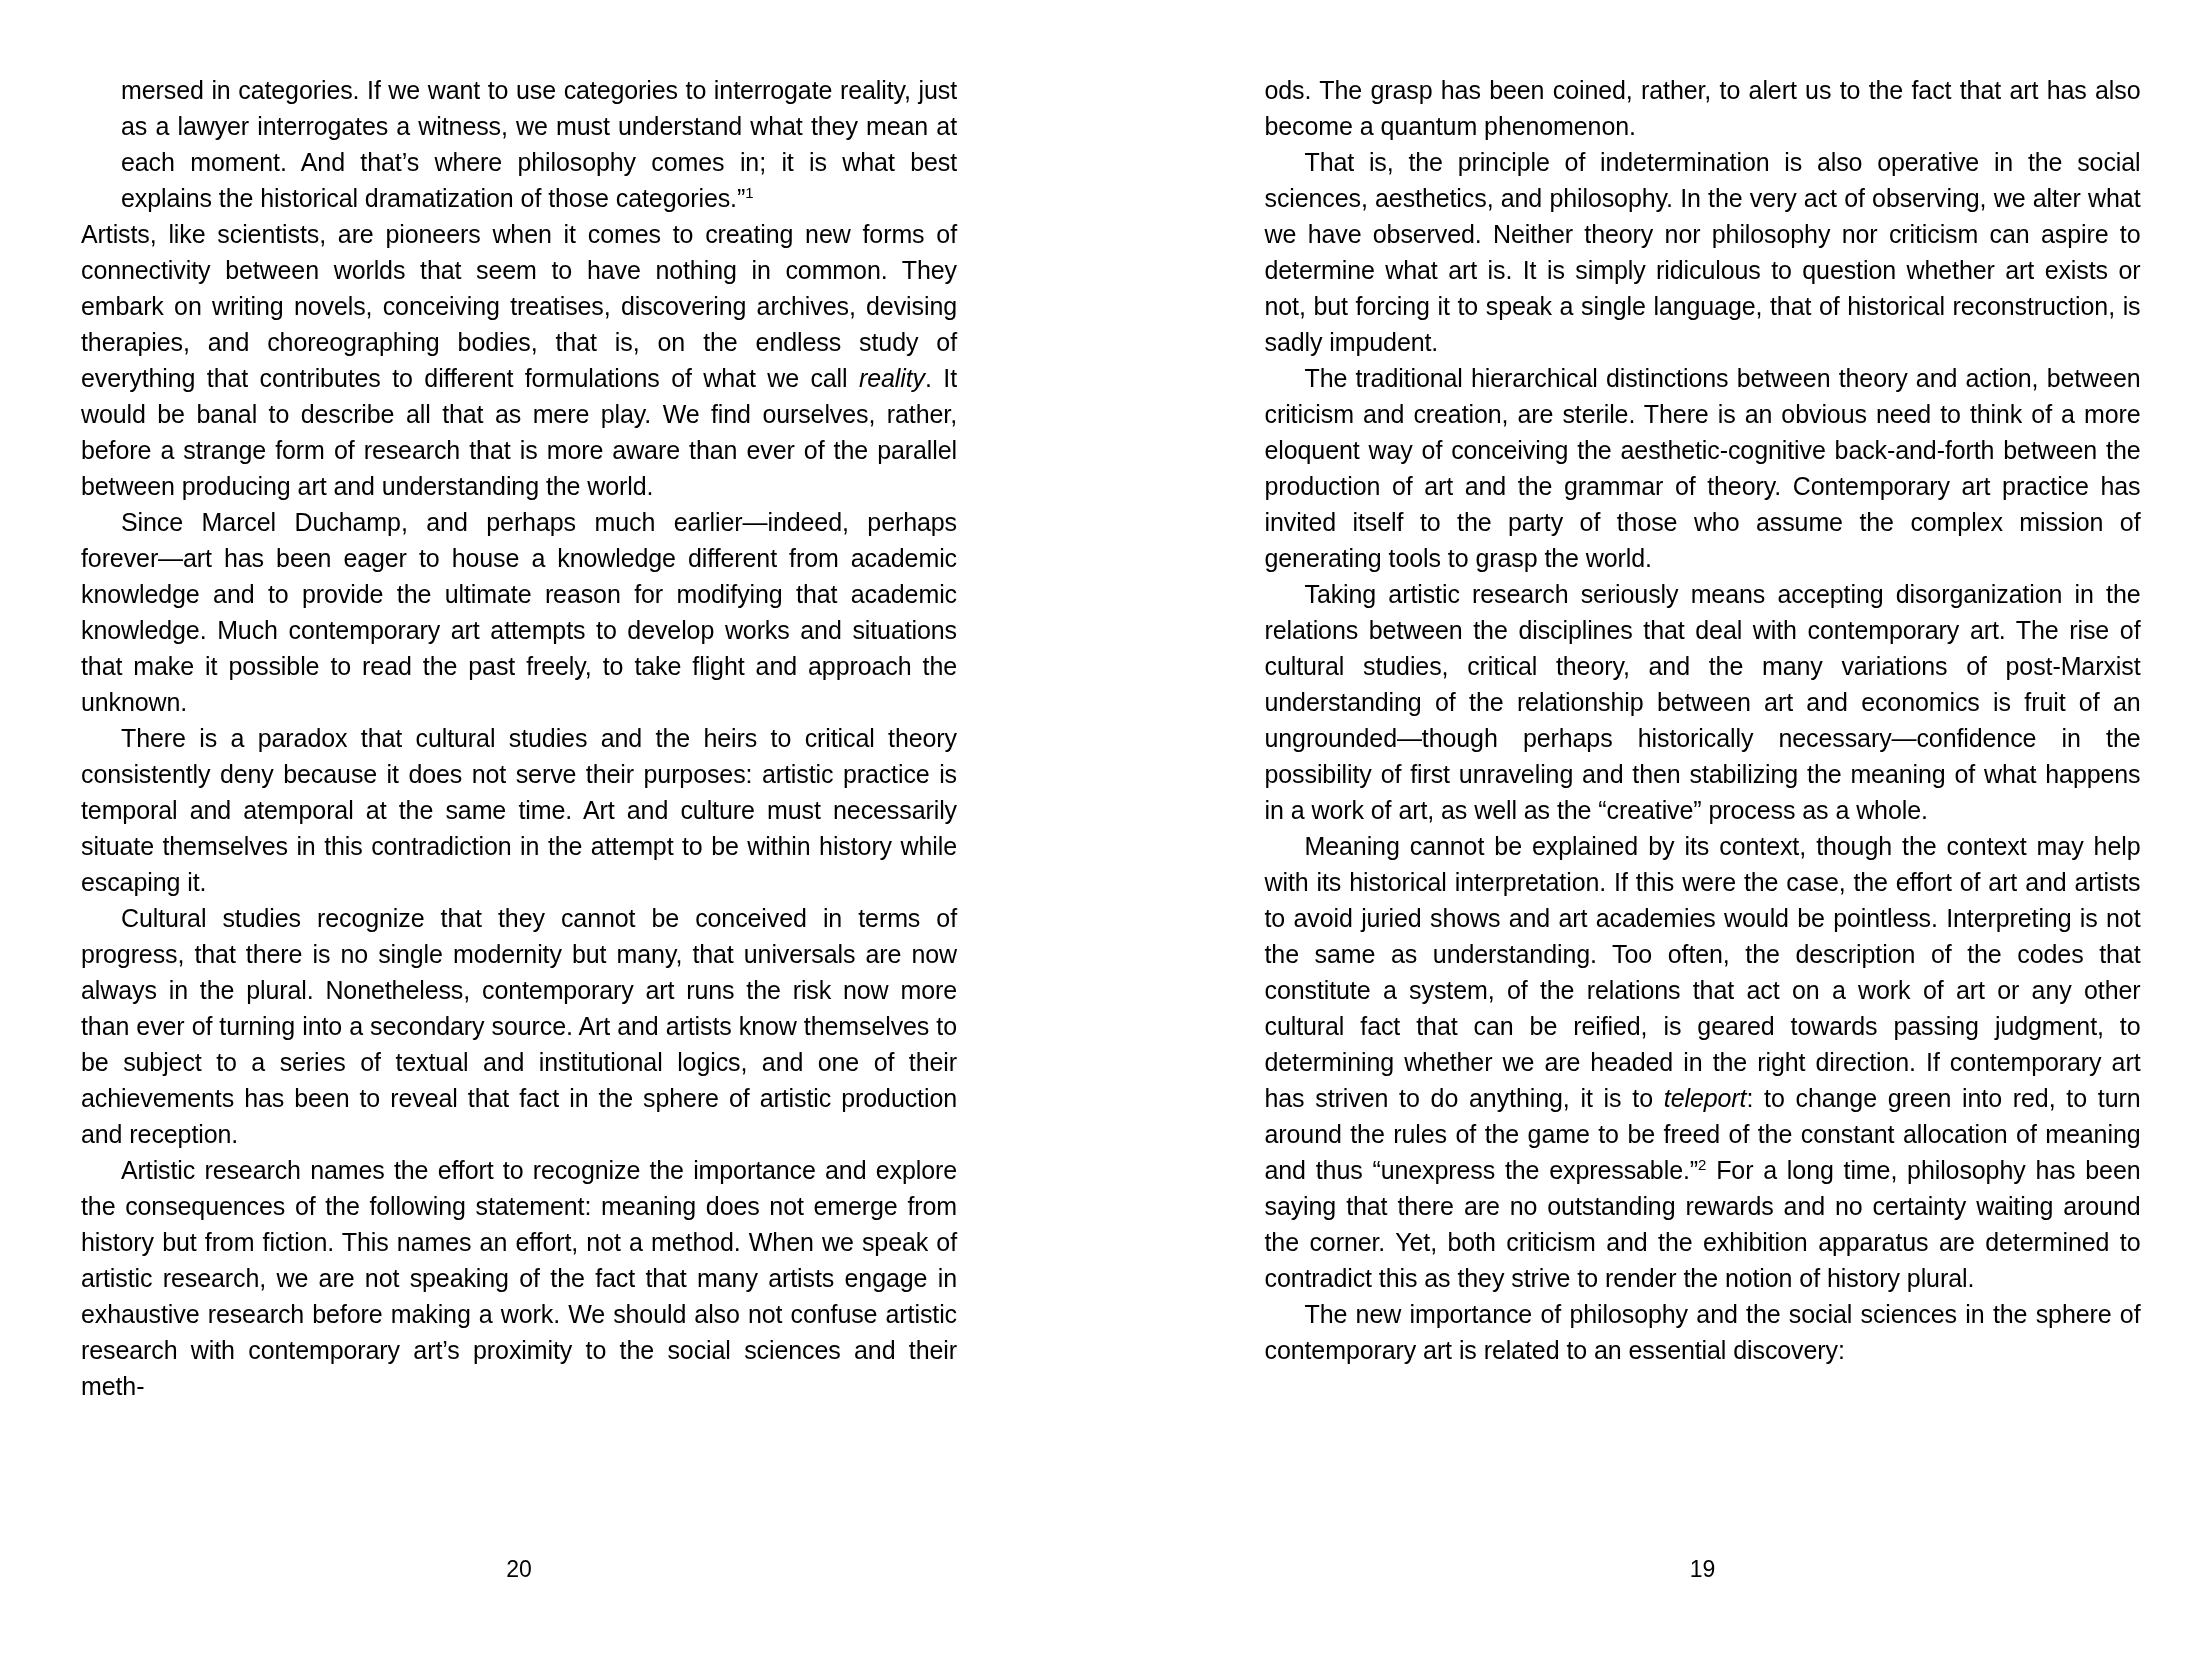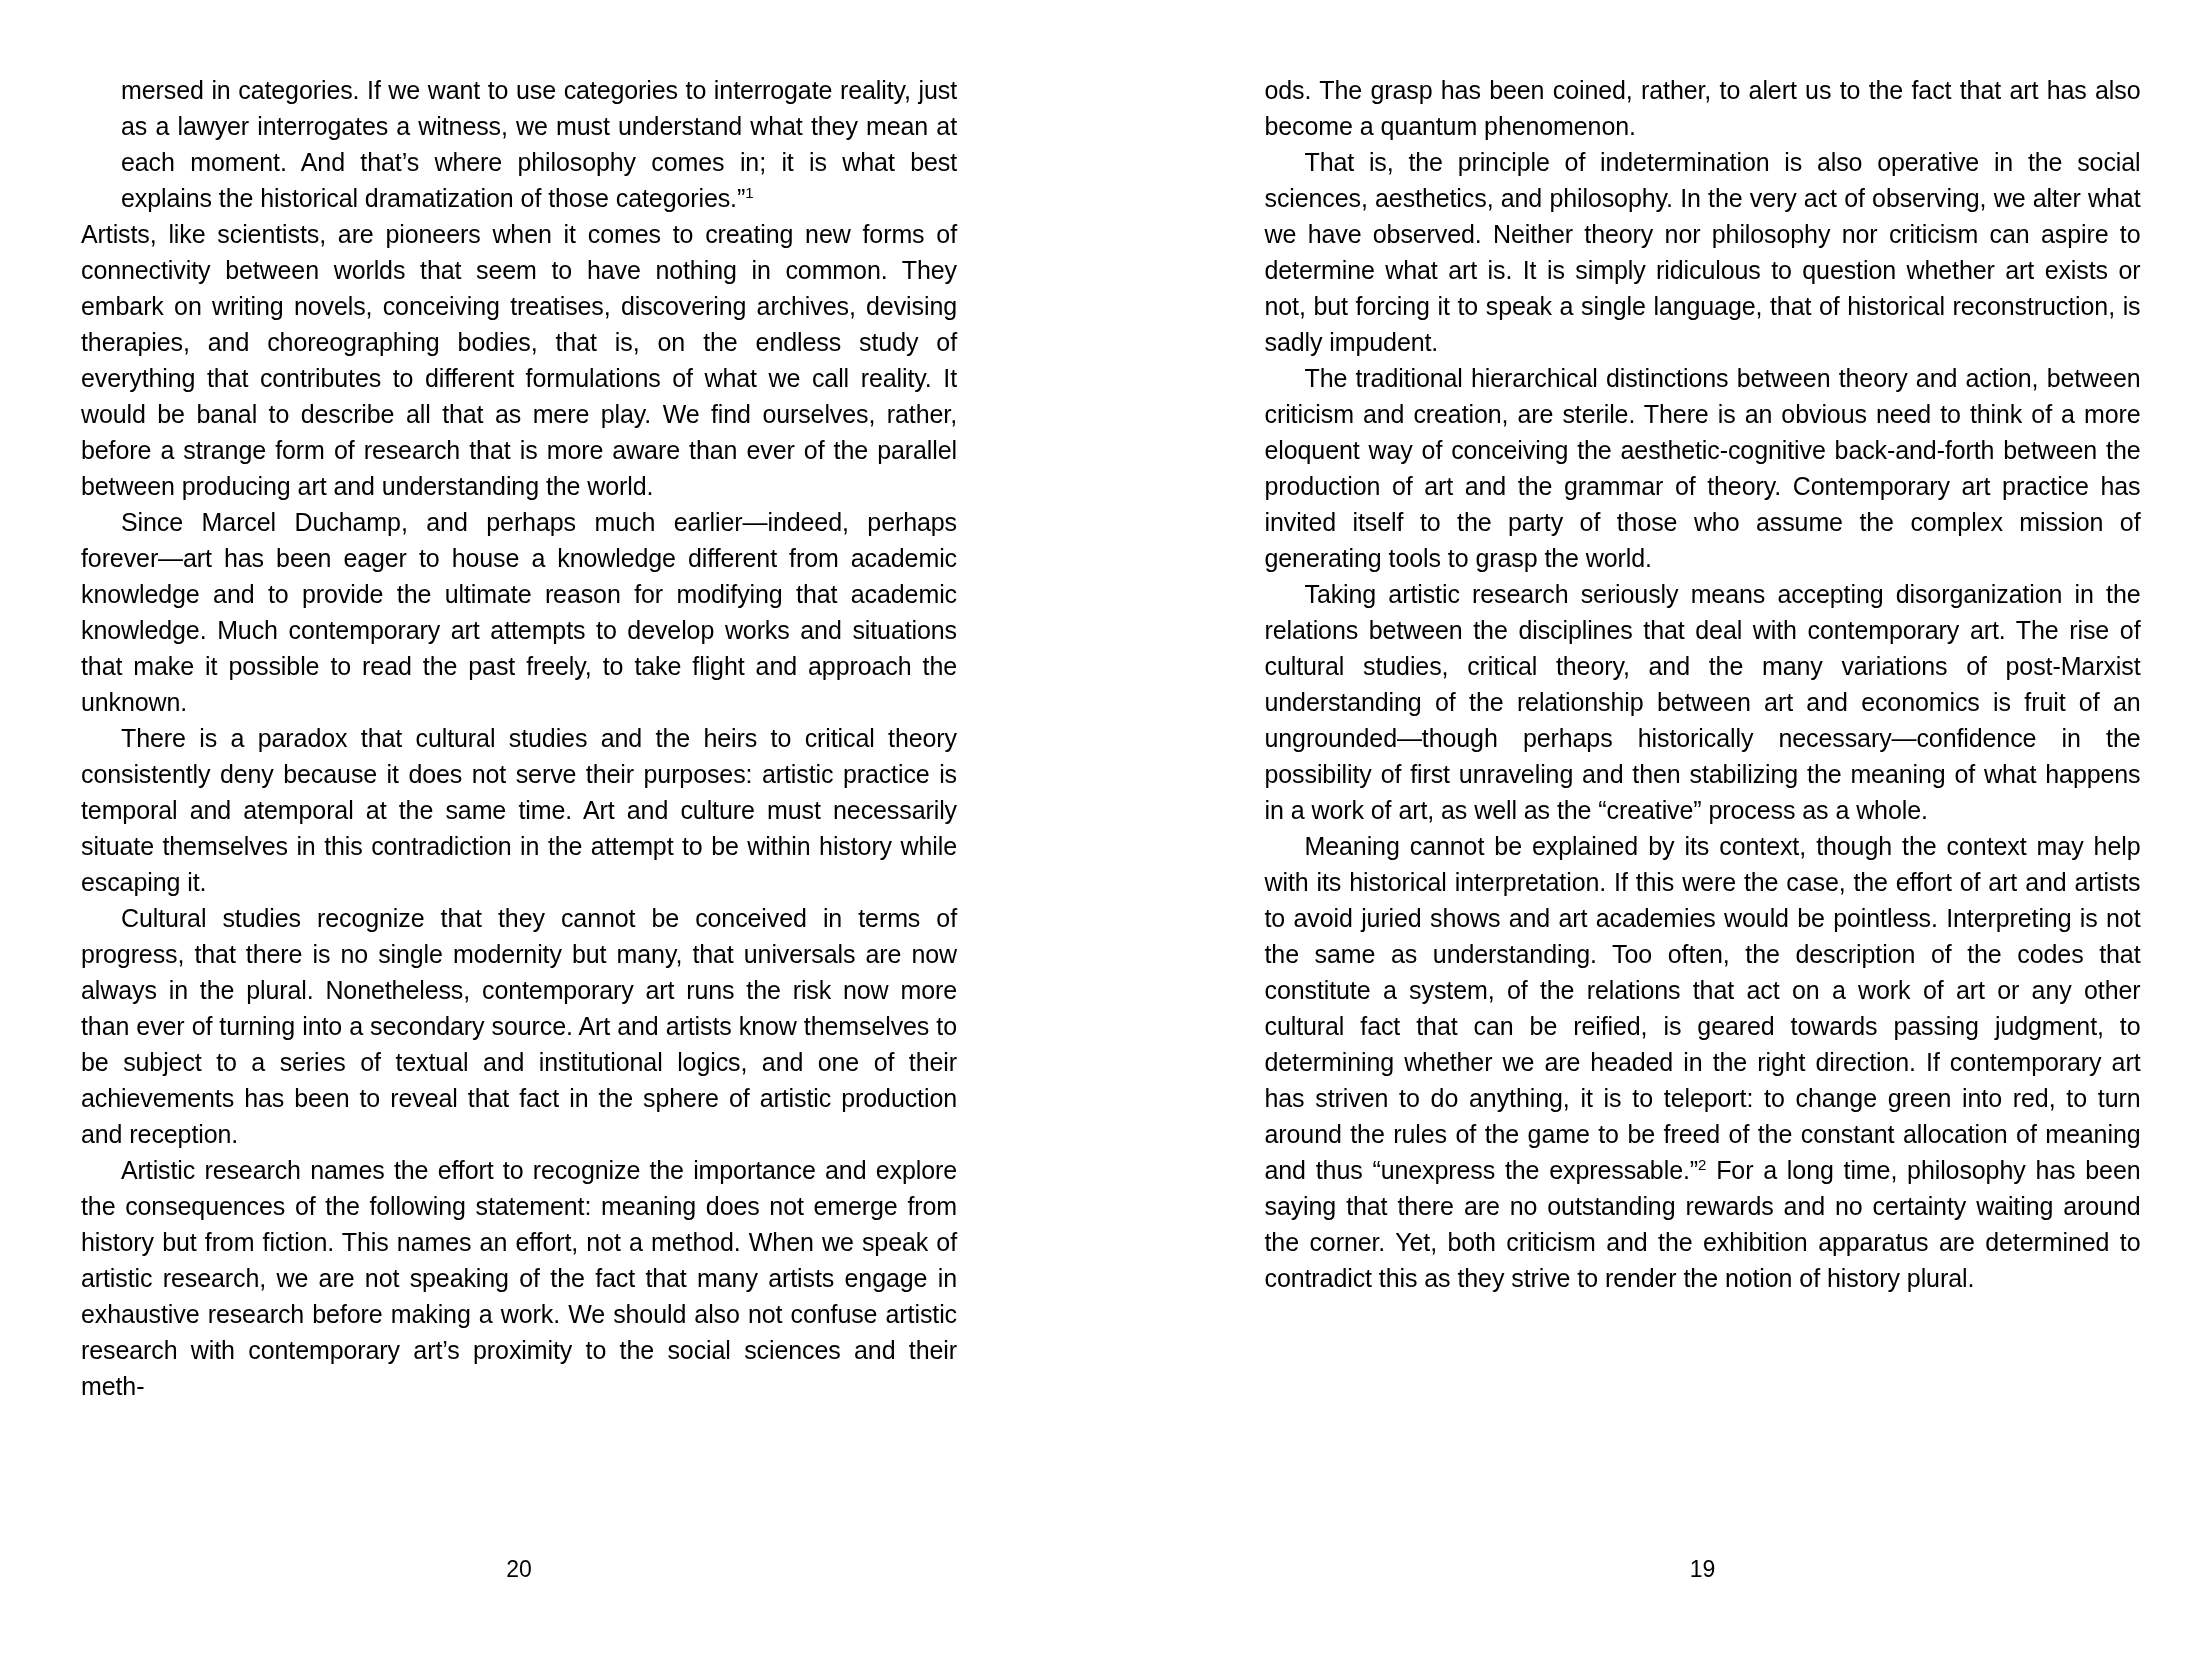--- a/index.html
+++ b/index.html
@@ -51,21 +51,21 @@
     width: 836px;
     text-align: justify;
     padding-bottom: 0px;
   }
   .para {
     margin: 0;
     text-indent: 0;
   }
   .para.indent { text-indent: 40px; }
 
-  .ital { }
+  .ital { font-style: italic; }
 
   sup.fn {
     font-size: 0.60em;
     vertical-align: super;
     line-height: 0;
     letter-spacing: 0;
   }
 
   .folio {
     position: absolute;
@@ -104,20 +104,21 @@
     </div>
 
     <div class="book-page page-right">
       <div class="text-column">
         <div>
             <p class="para">ods. The grasp has been coined, rather, to alert us to the fact that art has also become a quantum phenomenon.</p>
             <p class="para indent">That is, the principle of indetermination is also operative in the social sciences, aesthetics, and philosophy. In the very act of observing, we alter what we have observed. Neither theory nor philosophy nor criticism can aspire to determine what art is. It is simply ridiculous to question whether art exists or not, but forcing it to speak a single language, that of historical reconstruction, is sadly impudent.</p>
             <p class="para indent">The traditional hierarchical distinctions between theory and action, between criticism and creation, are sterile. There is an obvious need to think of a more eloquent way of conceiving the aesthetic-cognitive back-and-forth between the production of art and the grammar of theory. Contemporary art practice has invited itself to the party of those who assume the complex mission of generating tools to grasp the world.</p>
             <p class="para indent">Taking artistic research seriously means accepting disorganization in the relations between the disciplines that deal with contemporary art. The rise of cultural studies, critical theory, and the many variations of post-Marxist understanding of the relationship between art and economics is fruit of an ungrounded—though perhaps historically necessary—confidence in the possibility of first unraveling and then stabilizing the meaning of what happens in a work of art, as well as the “creative” process as a whole.</p>
             <p class="para indent">Meaning cannot be explained by its context, though the context may help with its historical interpretation. If this were the case, the effort of art and artists to avoid juried shows and art academies would be pointless. Interpreting is not the same as understanding. Too often, the description of the codes that constitute a system, of the relations that act on a work of art or any other cultural fact that can be reified, is geared towards passing judgment, to determining whether we are headed in the right direction. If contemporary art has striven to do anything, it is to <span class="ital">teleport</span>: to change green into red, to turn around the rules of the game to be freed of the constant allocation of meaning and thus “unexpress the expressable.”<sup class="fn">2</sup> For a long time, philosophy has been saying that there are no outstanding rewards and no certainty waiting around the corner. Yet, both criticism and the exhibition apparatus are determined to contradict this as they strive to render the notion of history plural.</p>
+            <p class="para indent">The new importance of philosophy and the social sciences in the sphere of contemporary art is related to an essential discovery:</p>
           </div>
       </div>
       <div class="folio">19</div>
     </div>
 
   </div>
 </div>
 
 
 </body></html>

